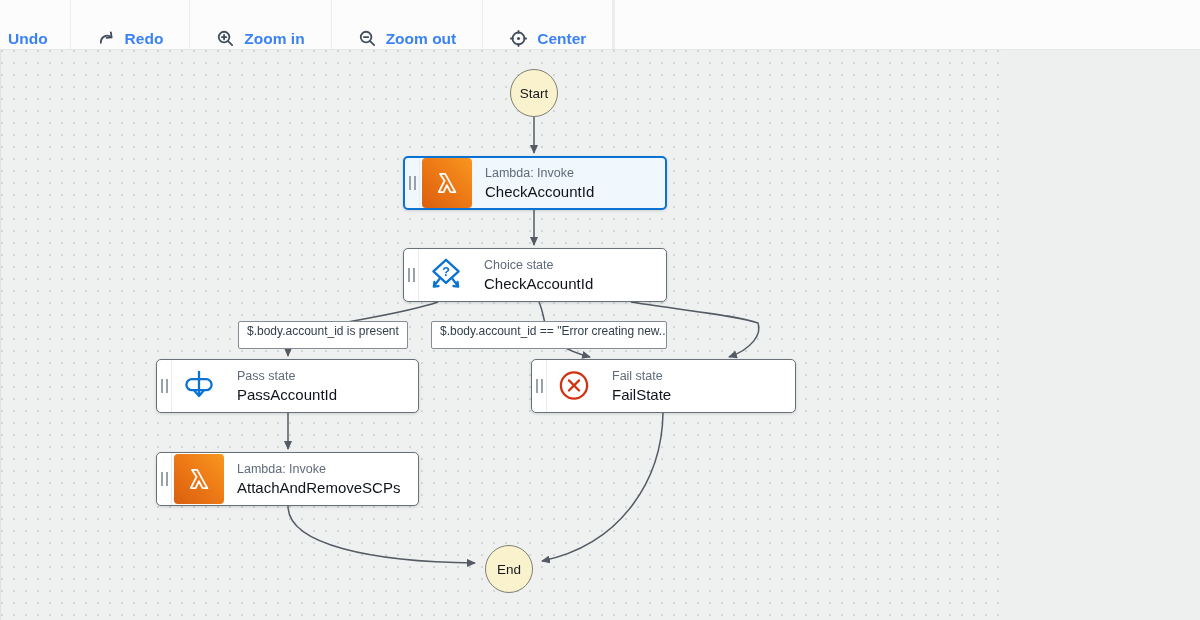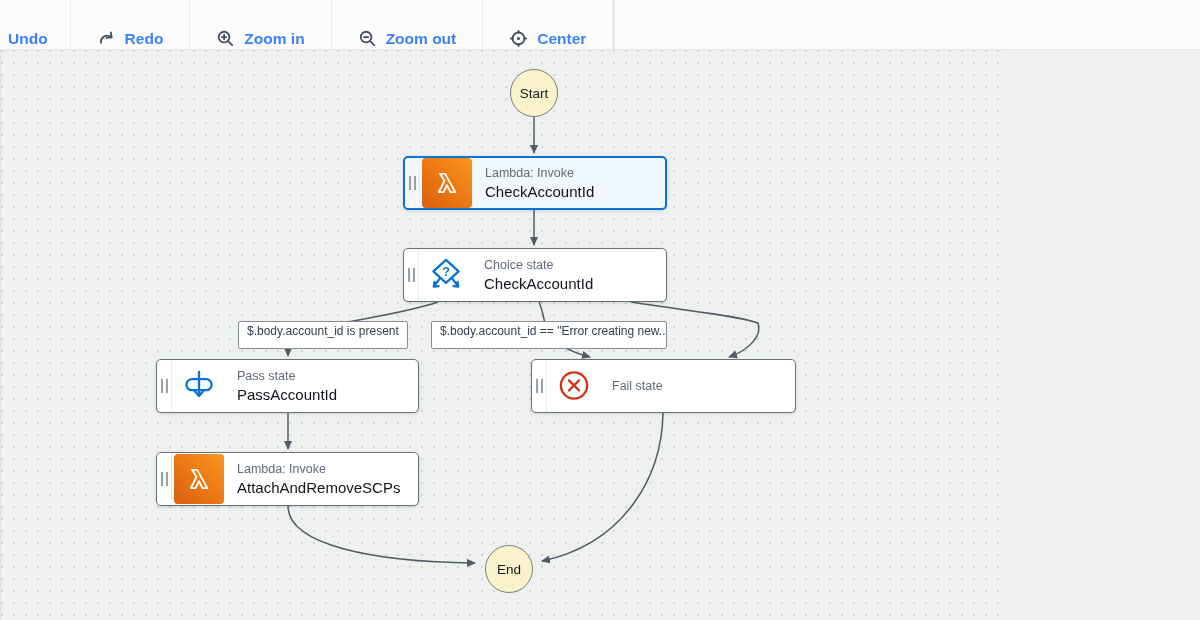--- a/index.html
+++ b/index.html
@@ -209,20 +209,21 @@
         <div class="grip"></div>
       </div>
     <div class="iconbox">
       <svg width="42" height="40" viewBox="0 0 40 36" fill="none" stroke="#d13212" stroke-width="2.2" stroke-linecap="round">
         <circle cx="20" cy="17.5" r="12.5"></circle>
         <path d="M15.2 12.7 L24.8 22.3 M24.8 12.7 L15.2 22.3"></path>
       </svg>
     </div>
     <div class="textbox">
       <span class="type-label">Fail state</span>
+      <span class="state-name">FailState</span>
     </div>
   </div>
 
   <div class="state" style="left:155px; top:402px; width:263px;">
     <div class="handle">
         <div class="grip"></div>
       </div>
     <div class="iconbox" style="padding:0;">
       <div class="lambda-sq">
         <svg width="30" height="30" viewBox="0 0 28 28" fill="none" stroke="#fff" stroke-width="1.7" stroke-linejoin="round">

